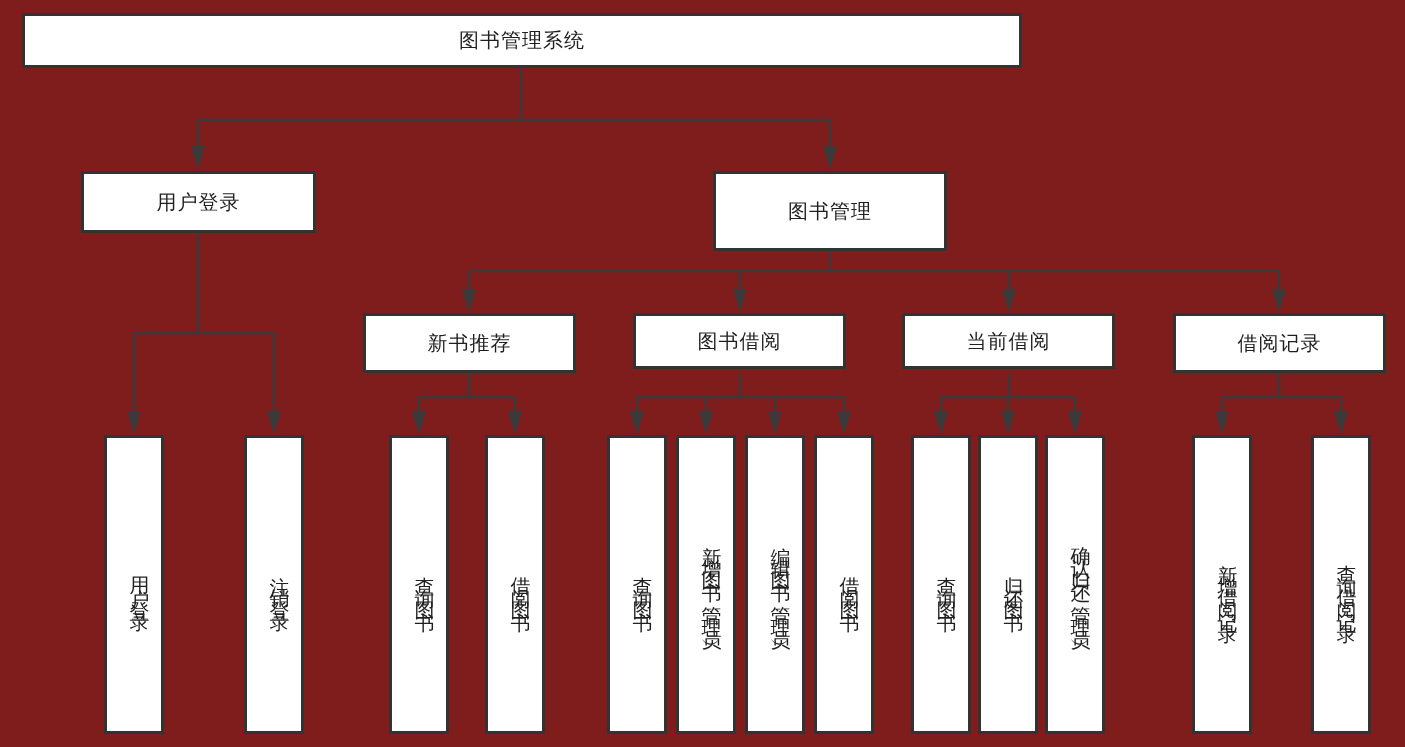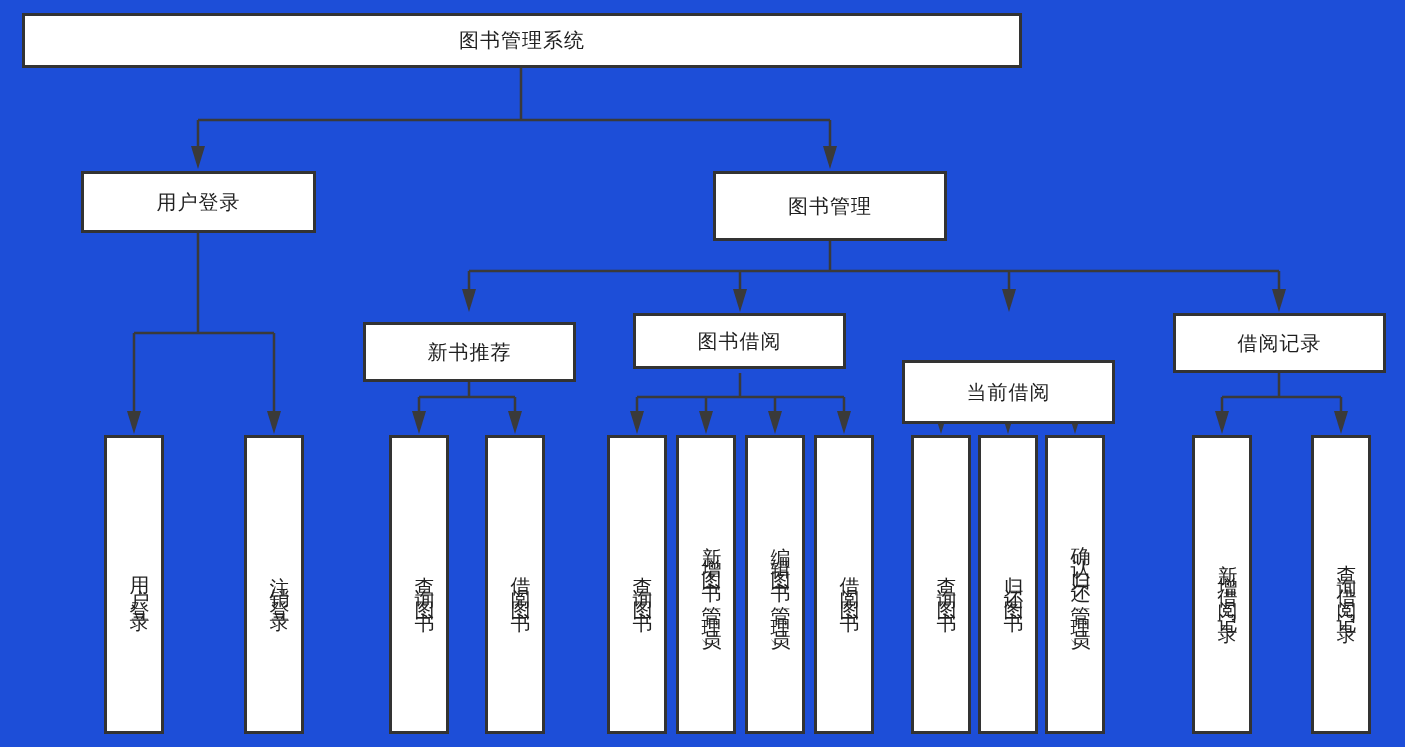--- a/index.html
+++ b/index.html
@@ -1,20 +1,20 @@
 <!DOCTYPE html>
 <html><head>
 <meta charset="utf-8">
 <style>
   html, body { margin: 0; padding: 0; background: #ffffff; }
   #canvas {
     position: relative;
     width: 1405px;
     height: 747px;
-    background: #1d4ed8;
+    background: #7f1d1d;
     font-family: "Liberation Sans", "DejaVu Sans", sans-serif;
     color: #1f1f1f;
     overflow: hidden;
   }
   #wires { position: absolute; left: 0; top: 0; width: 1405px; height: 747px; }
   .box {
     position: absolute;
     box-sizing: border-box;
     background: #ffffff;
     border: 3px solid #333333;
@@ -81,31 +81,31 @@
     </g>
   </svg>
 
   <div class="box" style="left:22px; top:13px; width:1000px; height:55px;">
     <span>图书管理系统</span>
   </div>
 
   <div class="box" style="left:81px; top:171px; width:235px; height:62px;">
     <span>用户登录</span>
   </div>
-  <div class="box" style="left:713px; top:171px; width:234px; height:70px;">
+  <div class="box" style="left:713px; top:171px; width:234px; height:80px;">
     <span>图书管理</span>
   </div>
 
-  <div class="box" style="left:363px; top:322px; width:213px; height:60px;text-align:center;">
+  <div class="box" style="left:363px; top:313px; width:213px; height:60px;text-align:center;">
     <span>新书推荐</span>
   </div>
   <div class="box" style="left:633px; top:313px; width:213px; height:56px;">
     <span>图书借阅</span>
   </div>
-  <div class="box" style="left:902px; top:313px; width:213px; height:64px;margin-top:47px;">
+  <div class="box" style="left:902px; top:313px; width:213px; height:56px;">
     <span>当前借阅</span>
   </div>
   <div class="box" style="left:1173px; top:313px; width:213px; height:60px;align-items:center;">
     <span>借阅记录</span>
   </div>
 
   <div class="box leaf" style="left:104px; top:435px; width:60px; height:299px;">
     <span class="vtext">用户登录</span>
   </div>
   <div class="box leaf" style="left:244px; top:435px; width:60px; height:299px;">

